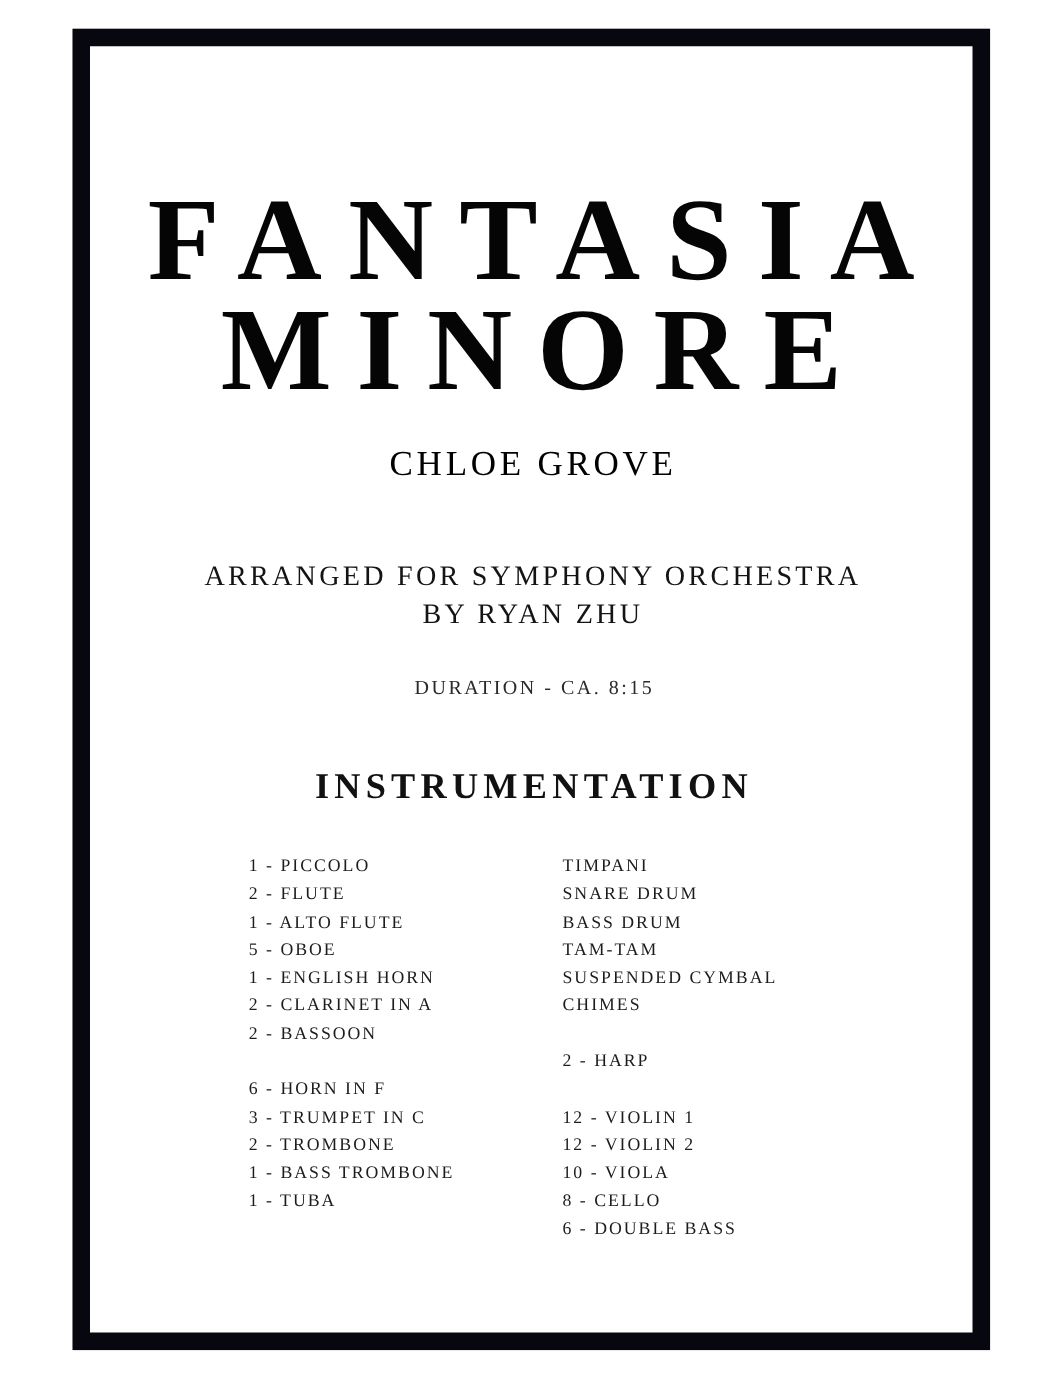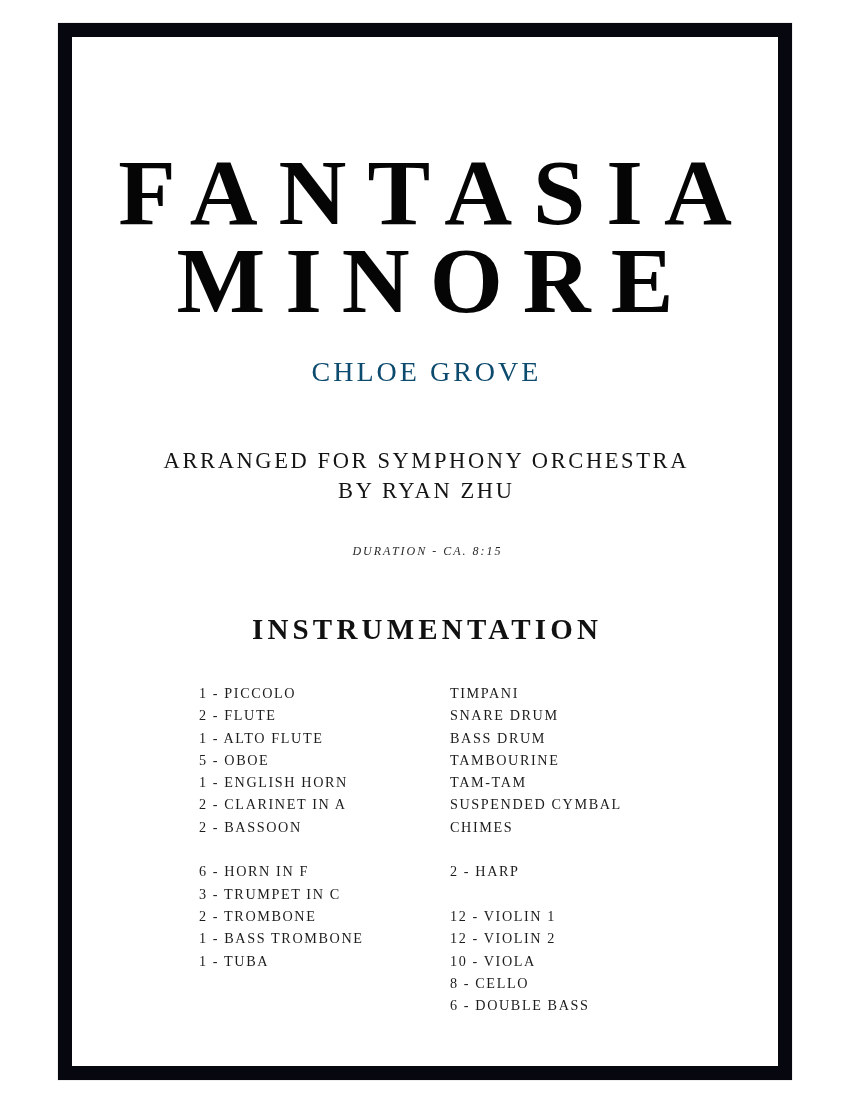--- a/index.html
+++ b/index.html
@@ -44,43 +44,42 @@
     .title-1 { top: 145px; }
     .title-2 { top: 233px; letter-spacing: 20px; padding-left: 20px; }
 
     .composer {
       top: 355px;
       font-size: 28px;
       line-height: 34px;
       letter-spacing: 3px;
       padding-left: 3px;
       box-sizing: border-box;
-      color: #0c4a6e;
+      color: #000000;
     }
     .arranged {
       font-size: 22.5px;
       line-height: 30px;
       letter-spacing: 2.6px;
       padding-left: 2.6px;
       box-sizing: border-box;
       color: #141414;
       font-family: Liberation Serif, serif;
     }
     .arranged-1 { top: 446px; }
     .arranged-2 { top: 476px; }
 
     .duration {
       top: 540px;
-      font-size: 12px;
+      font-size: 16px;
       line-height: 22px;
       letter-spacing: 2px;
       padding-left: 5px;
       box-sizing: border-box;
       color: #2a2a2a;
-      font-style: italic;
     }
     .section-title {
       top: 611px;
       font-size: 29px;
       line-height: 36px;
       font-weight: bold;
       letter-spacing: 4.2px;
       padding-left: 4.2px;
       box-sizing: border-box;
       color: #111111;
@@ -133,21 +132,20 @@
   <li>3 - TRUMPET IN C</li>
   <li>2 - TROMBONE</li>
   <li>1 - BASS TROMBONE</li>
   <li>1 - TUBA</li>
 </ul>
 
 <ul class="col col-right">
   <li>TIMPANI</li>
   <li>SNARE DRUM</li>
   <li>BASS DRUM</li>
-  <li>TAMBOURINE</li>
   <li>TAM-TAM</li>
   <li>SUSPENDED CYMBAL</li>
   <li>CHIMES</li>
   <li class="spacer"></li>
   <li>2 - HARP</li>
   <li class="spacer"></li>
   <li>12 - VIOLIN 1</li>
   <li>12 - VIOLIN 2</li>
   <li>10 - VIOLA</li>
   <li>8 - CELLO</li>

